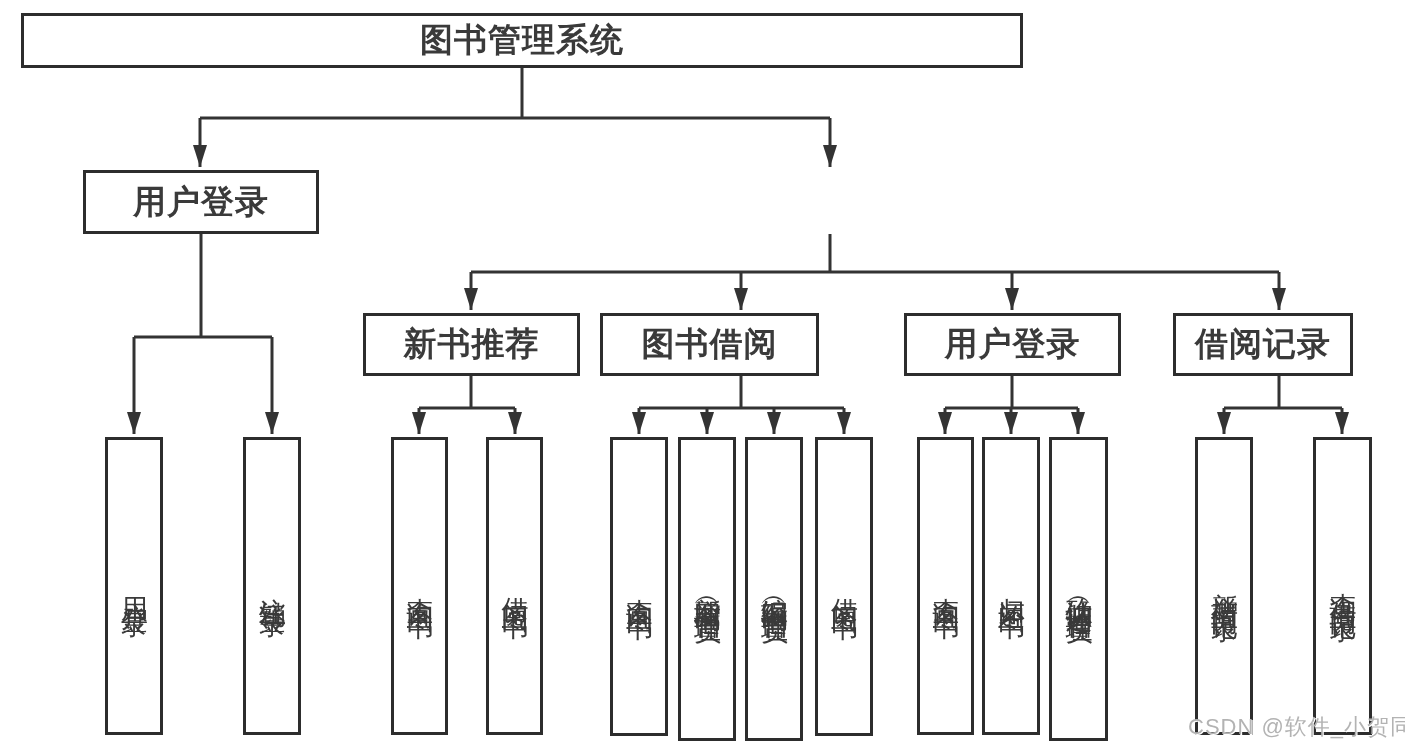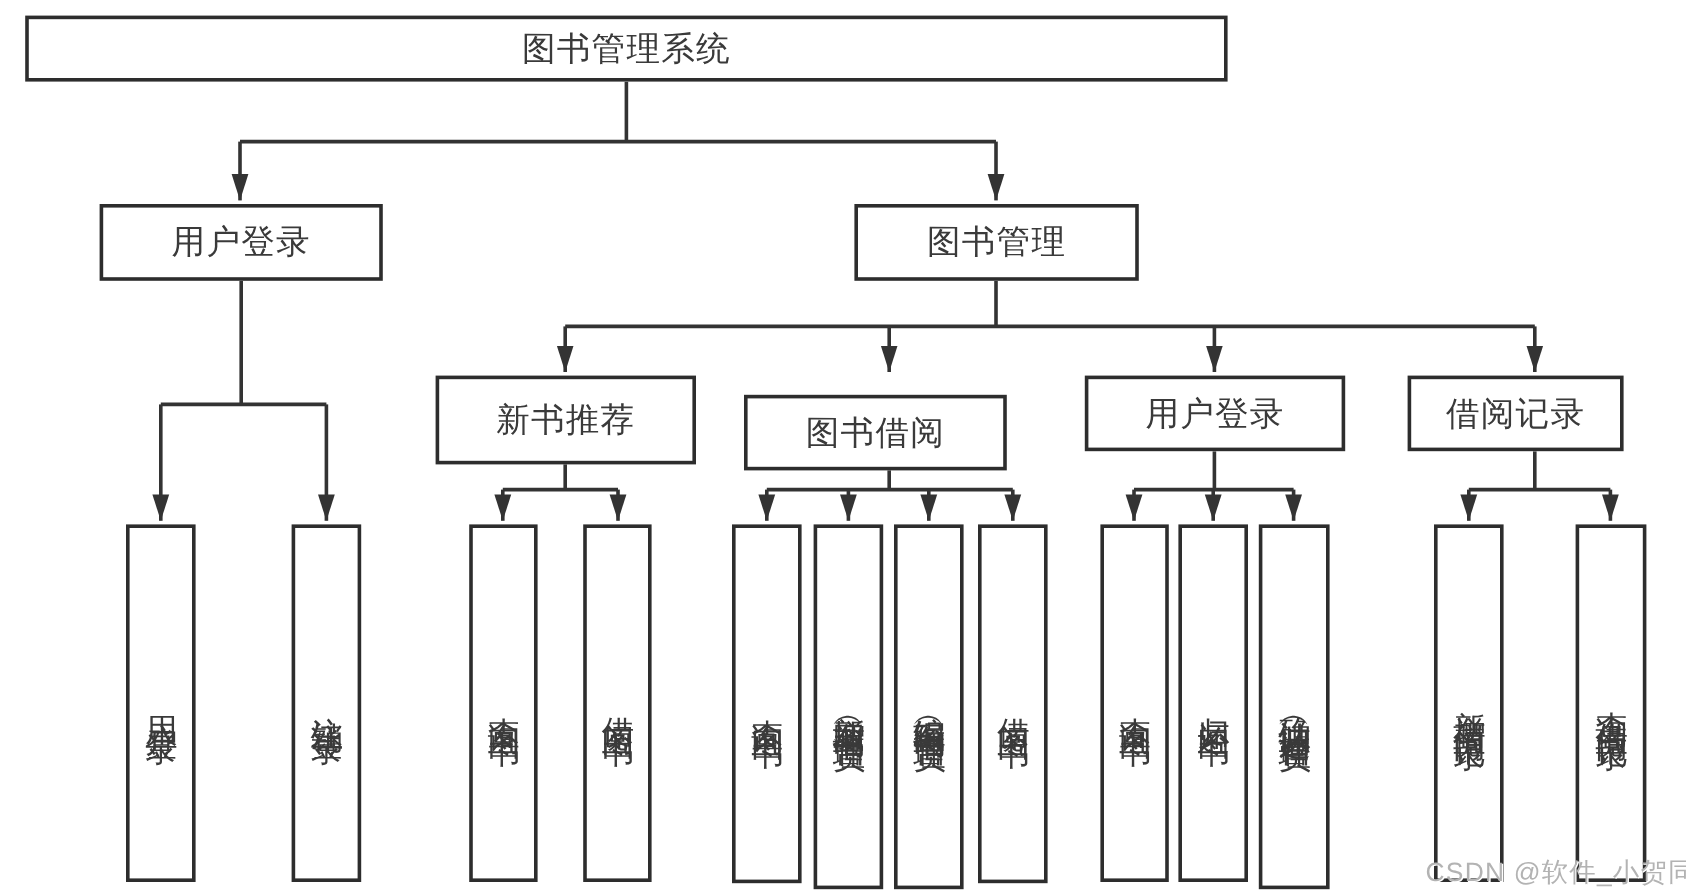--- a/index.html
+++ b/index.html
@@ -16,21 +16,21 @@
   #wires{position:absolute;left:0;top:0;z-index:1;}
   .node{
     position:absolute;
     box-sizing:border-box;
     border:3px solid #2d2d2d;
     background:#ffffff;
     color:#3a3a3a;
     display:flex;align-items:center;justify-content:center;
     z-index:2;
   }
-  .node.h{font-size:28px;letter-spacing:1px;white-space:nowrap;}
+  .node.h{font-size:33px;letter-spacing:1px;white-space:nowrap;font-weight:bold;}
   .node.v span{
     writing-mode:vertical-rl;
     text-orientation:mixed;
     font-size:27px;
     letter-spacing:5px;
     line-height:1;
     white-space:nowrap;
   }
   .node.v.tight span{letter-spacing:3px;}
   #watermark{
@@ -88,24 +88,23 @@
 
       <path d="M1279 376 V408 M1224 408 H1342"></path>
       <line x1="1224" y1="408" x2="1224" y2="434" marker-end="url(#arrow)"></line>
       <line x1="1342" y1="408" x2="1342" y2="434" marker-end="url(#arrow)"></line>
     </g>
   </svg>
 
   <div class="node h" style="left:21px;top:13px;width:1002px;height:55px;">图书管理系统</div>
 
   <div class="node h" style="left:83px;top:170px;width:236px;height:64px;">用户登录</div>
-  <div class="node h" style="left:712px;top:170px;width:237px;height:64px;">图书管理</div>
 
-  <div class="node h" style="left:363px;top:313px;width:217px;height:74px;">新书推荐</div>
-  <div class="node h" style="left:620px;top:313px;width:219px;height:63px;margin-top:16px;">图书借阅</div>
+  <div class="node h" style="left:363px;top:313px;width:217px;height:63px;">新书推荐</div>
+  <div class="node h" style="left:600px;top:313px;width:219px;height:63px;">图书借阅</div>
   <div class="node h" style="left:904px;top:313px;width:217px;height:63px;">用户登录</div>
   <div class="node h" style="left:1173px;top:313px;width:180px;height:63px;">借阅记录</div>
 
   <div class="node v" style="left:105px;top:437px;width:58px;height:298px;">
     <span>用户登录</span>
     </div>
   <div class="node v" style="left:243px;top:437px;width:58px;height:298px;">
     <span>注销登录</span>
     </div>
 

